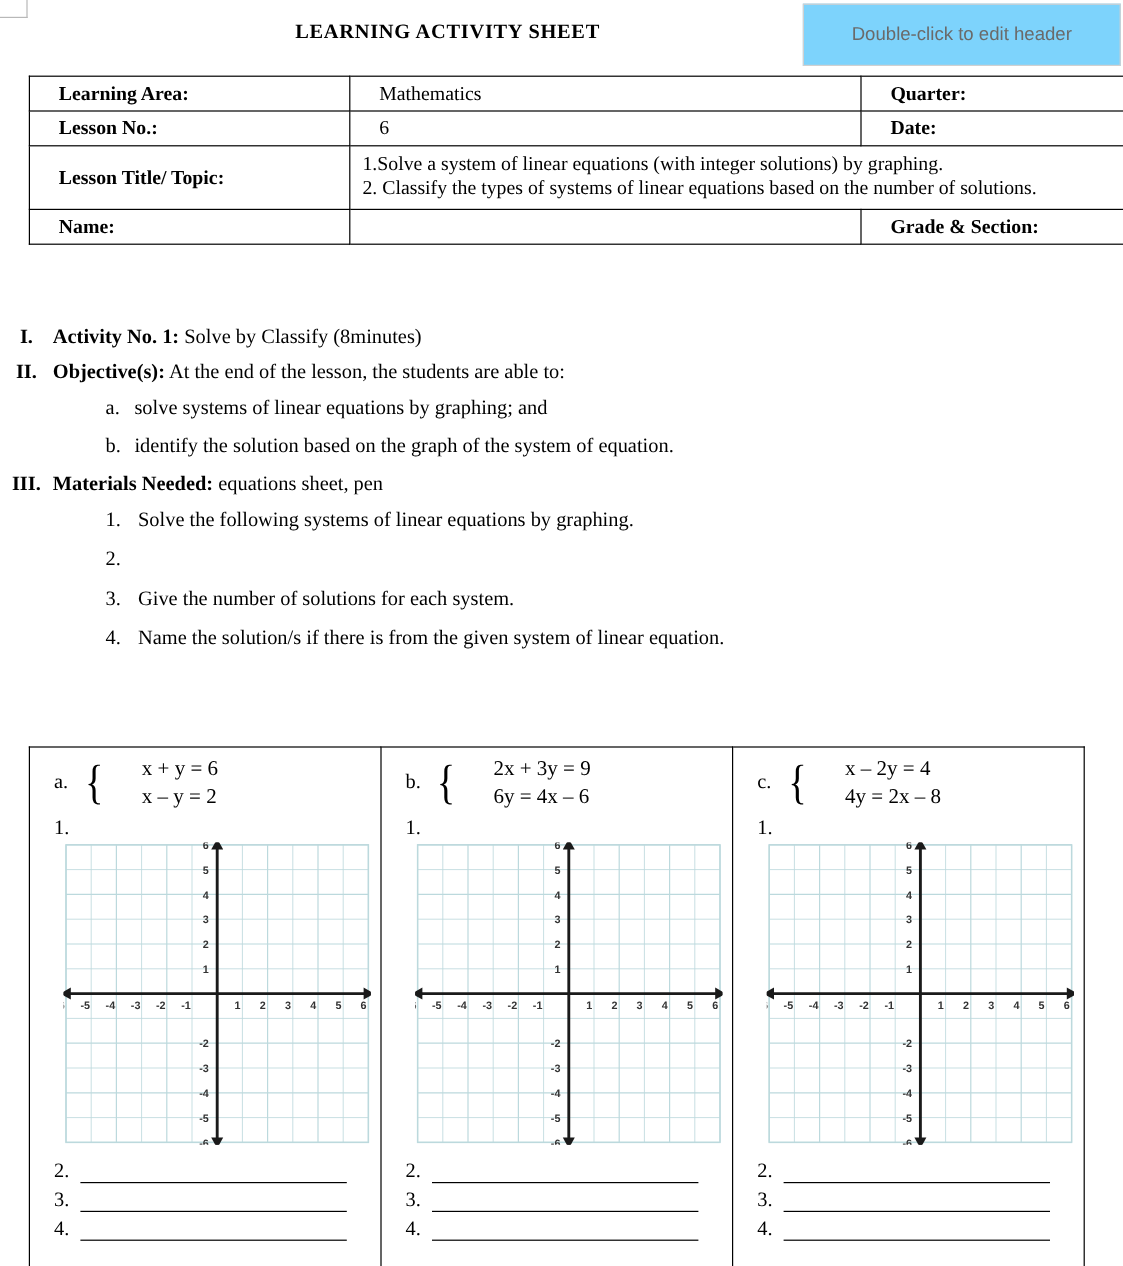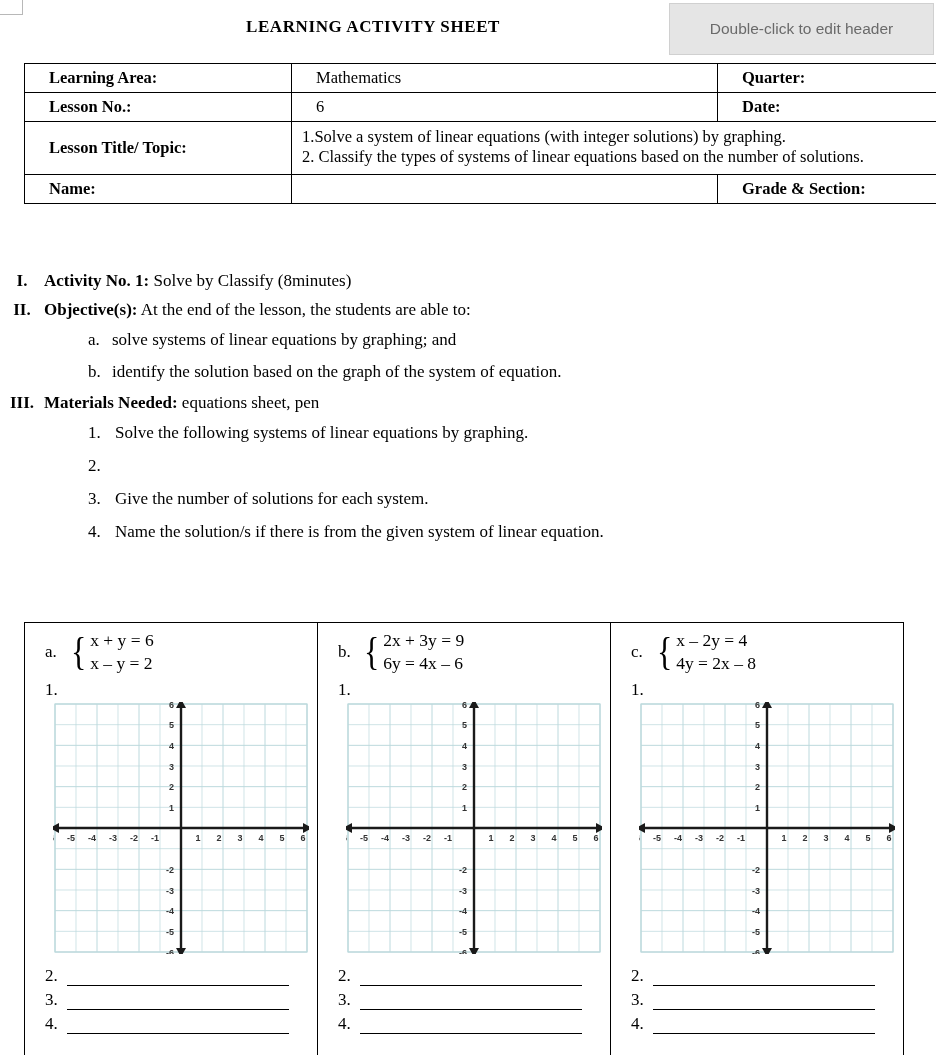--- a/index.html
+++ b/index.html
@@ -28,21 +28,21 @@
   }
 
   
   .header-tooltip {
     position: absolute;
     left: 669px;
     top: 3px;
     width: 265px;
     height: 52px;
     border: 1px solid #d0d0d0;
-    background: #e5e5e5;
+    background: #7dd3fc;
     display: flex;
     align-items: center;
     justify-content: center;
     font-family: "Liberation Sans", sans-serif;
     font-size: 15.5px;
     color: #6a6a6a;
     box-sizing: border-box;
   }
 
   
@@ -171,20 +171,21 @@
     font-family: "Liberation Serif", serif;
     margin-right: 2px;
     transform: scaleX(0.8);
     display: inline-block;
   }
   .eqs {
     display: flex;
     flex-direction: column;
     font-size: 17.5px;
     line-height: 1.34;
+    margin-left: 28px;
   }
   .num1 {
     font-size: 17px;
     margin-top: 4px;
   }
 
   
   .graph-wrap {
     margin-top: 2px;
     margin-left: 8px;

